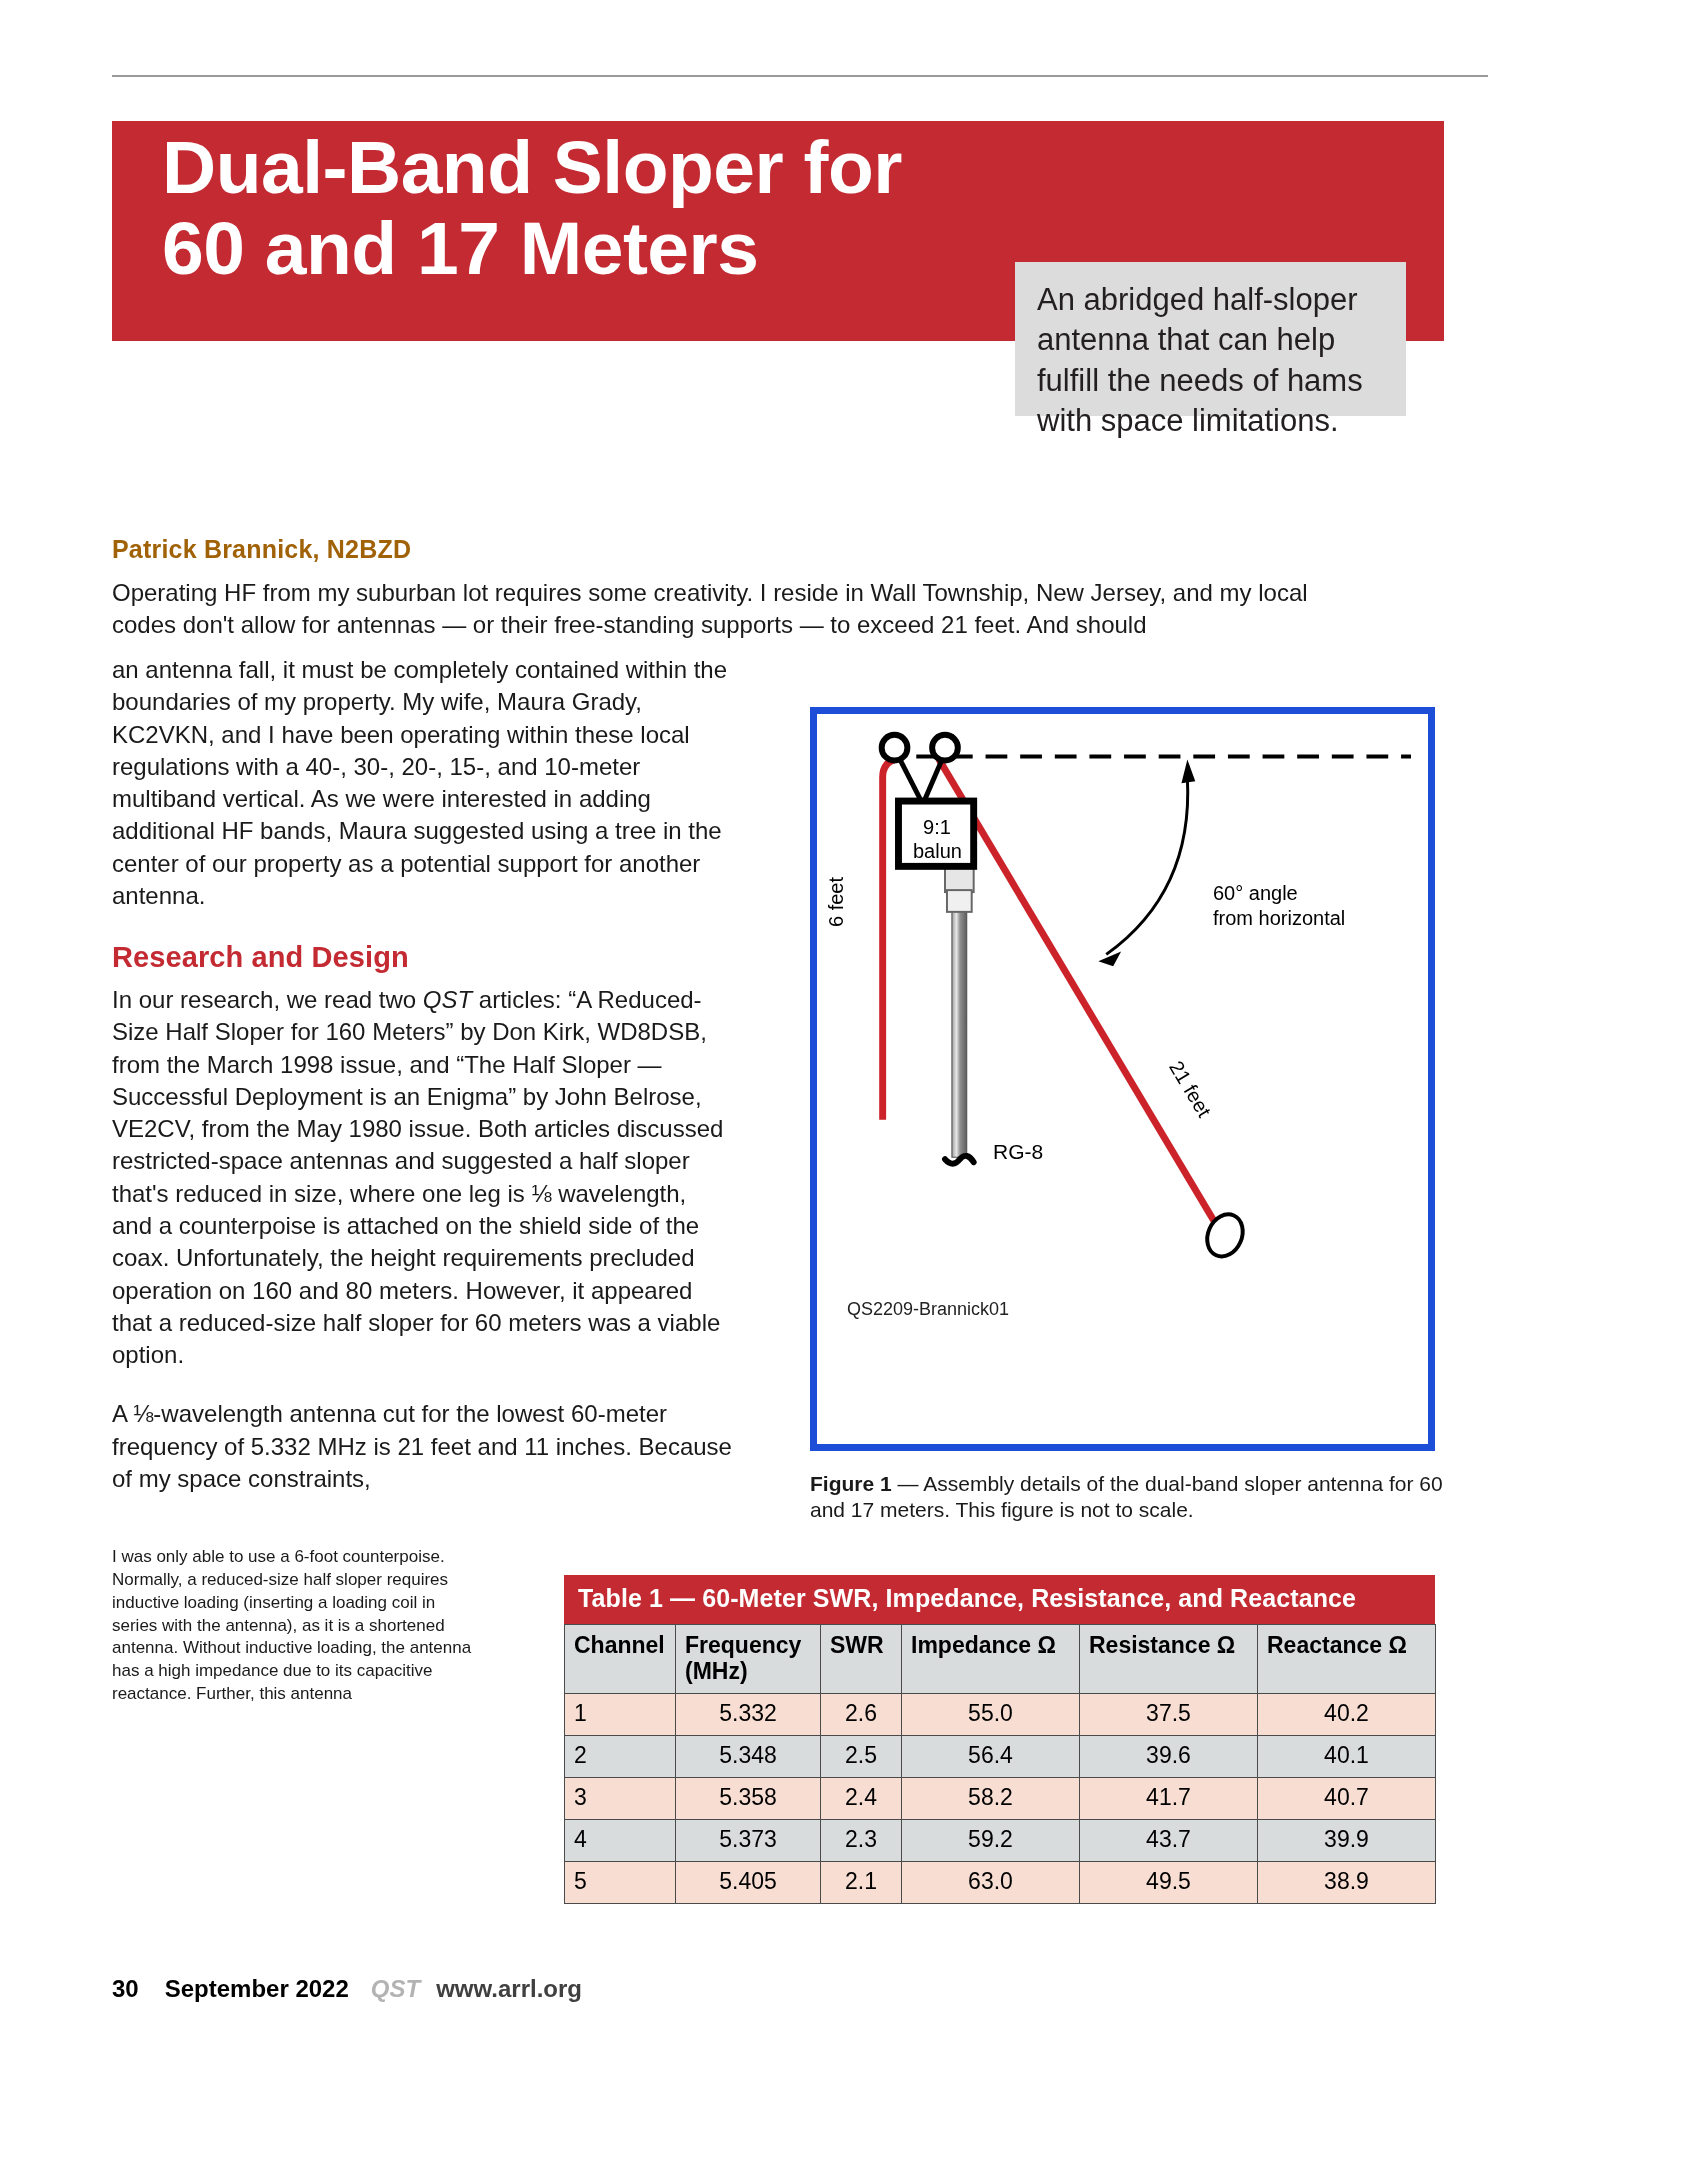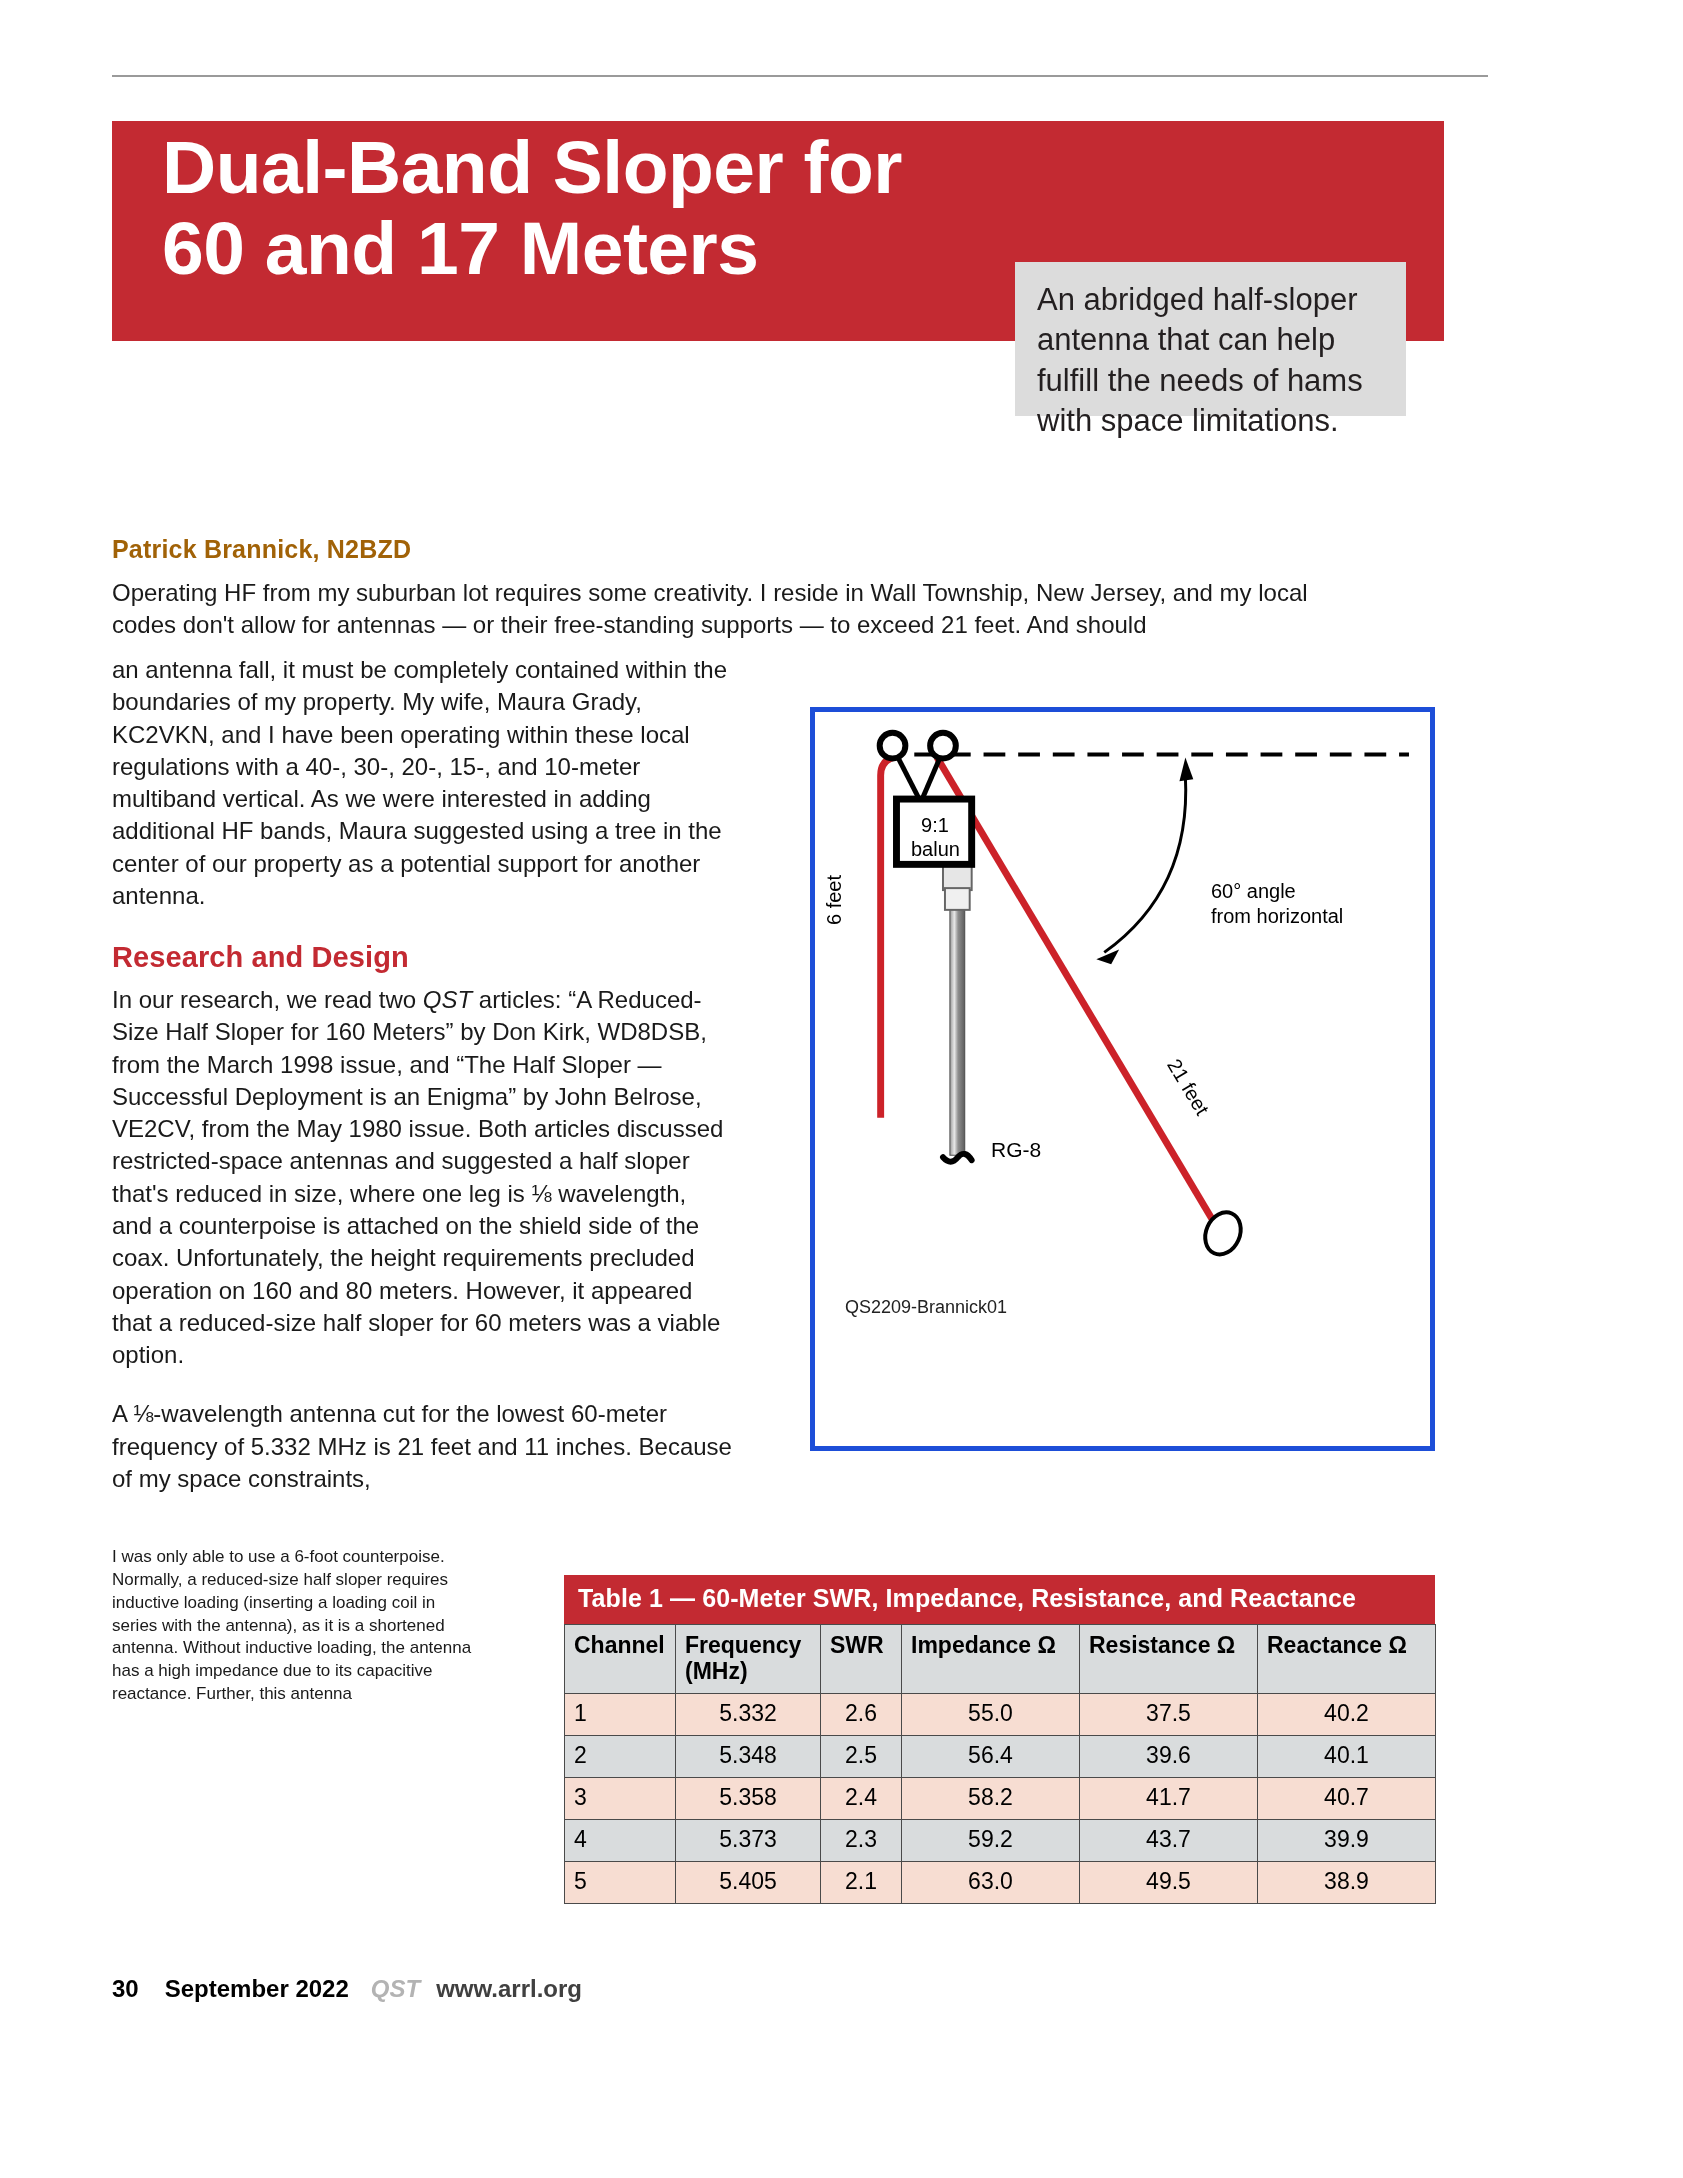--- a/index.html
+++ b/index.html
@@ -125,21 +125,21 @@
   .body-narrow p { margin: 0; }
   em { font-style: italic; }
 
   
   .figure-box {
     position: absolute;
     left: 810px;
     top: 707px;
     width: 625px;
     height: 744px;
-    border: 5px solid #1d4ed8;
+    border: 7px solid #1d4ed8;
     background: #ffffff;
     box-sizing: border-box;
   }
   .figure-svg {
     position: absolute;
     left: 0; top: 0;
     width: 625px;
     height: 744px;
   }
   .fig-caption {
@@ -290,20 +290,23 @@
 
     <div style="position:absolute;left:8px;top:213px;font-size:20px;transform:rotate(-90deg);transform-origin:left top;white-space:nowrap;">6 feet</div>
 
     <div style="position:absolute;left:367px;top:343px;font-size:20px;transform:rotate(59deg);transform-origin:left top;white-space:nowrap;">21 feet</div>
 
     <div style="position:absolute;left:176px;top:426px;font-size:21px;">RG-8</div>
 
     <div style="position:absolute;left:30px;top:585px;font-size:18px;color:#222222;">QS2209-Brannick01</div>
   </div>
 
+  <div class="fig-caption">
+    <b>Figure 1</b><span> — Assembly details of the dual-band sloper antenna for 60 and 17 meters. This figure is not to scale.</span>
+  </div>
 
   <div class="table-wrap">
     <div class="tbl-title">Table 1 — 60-Meter SWR, Impedance, Resistance, and Reactance</div>
     <table class="data">
       <colgroup>
         <col style="width:111px">
           <col style="width:145px">
           <col style="width:81px">
         <col style="width:178px">
           <col style="width:178px">

